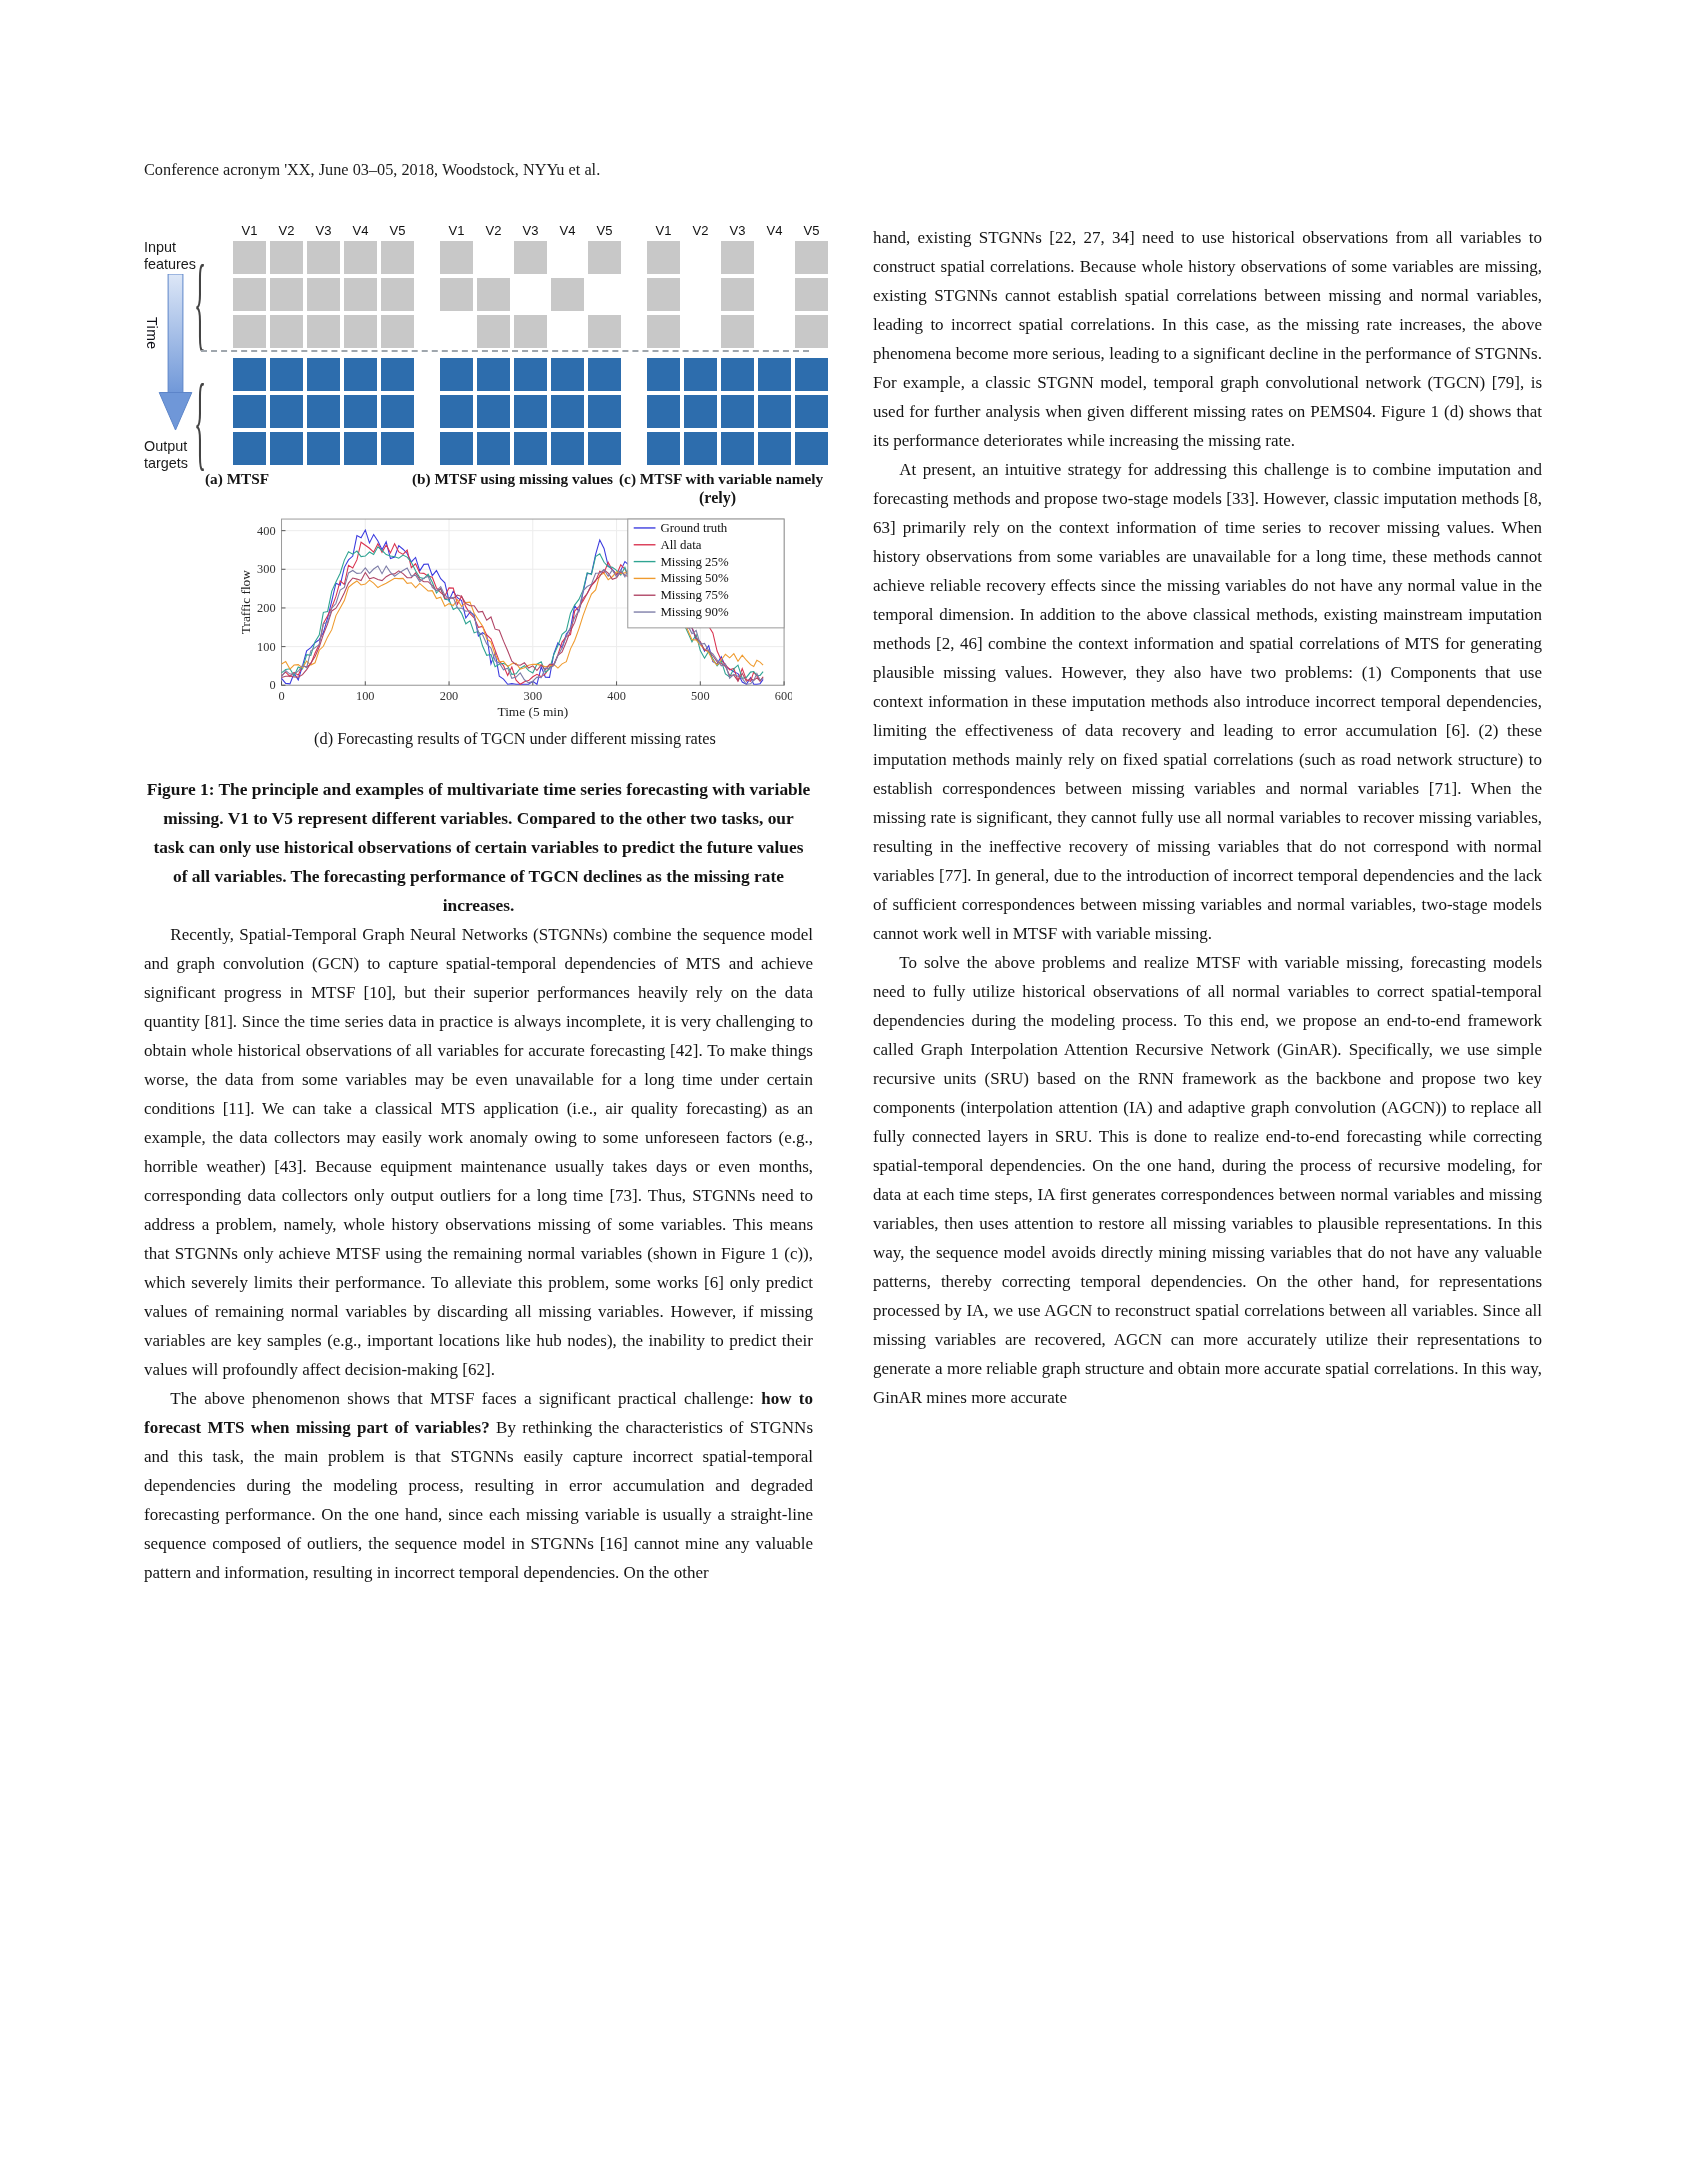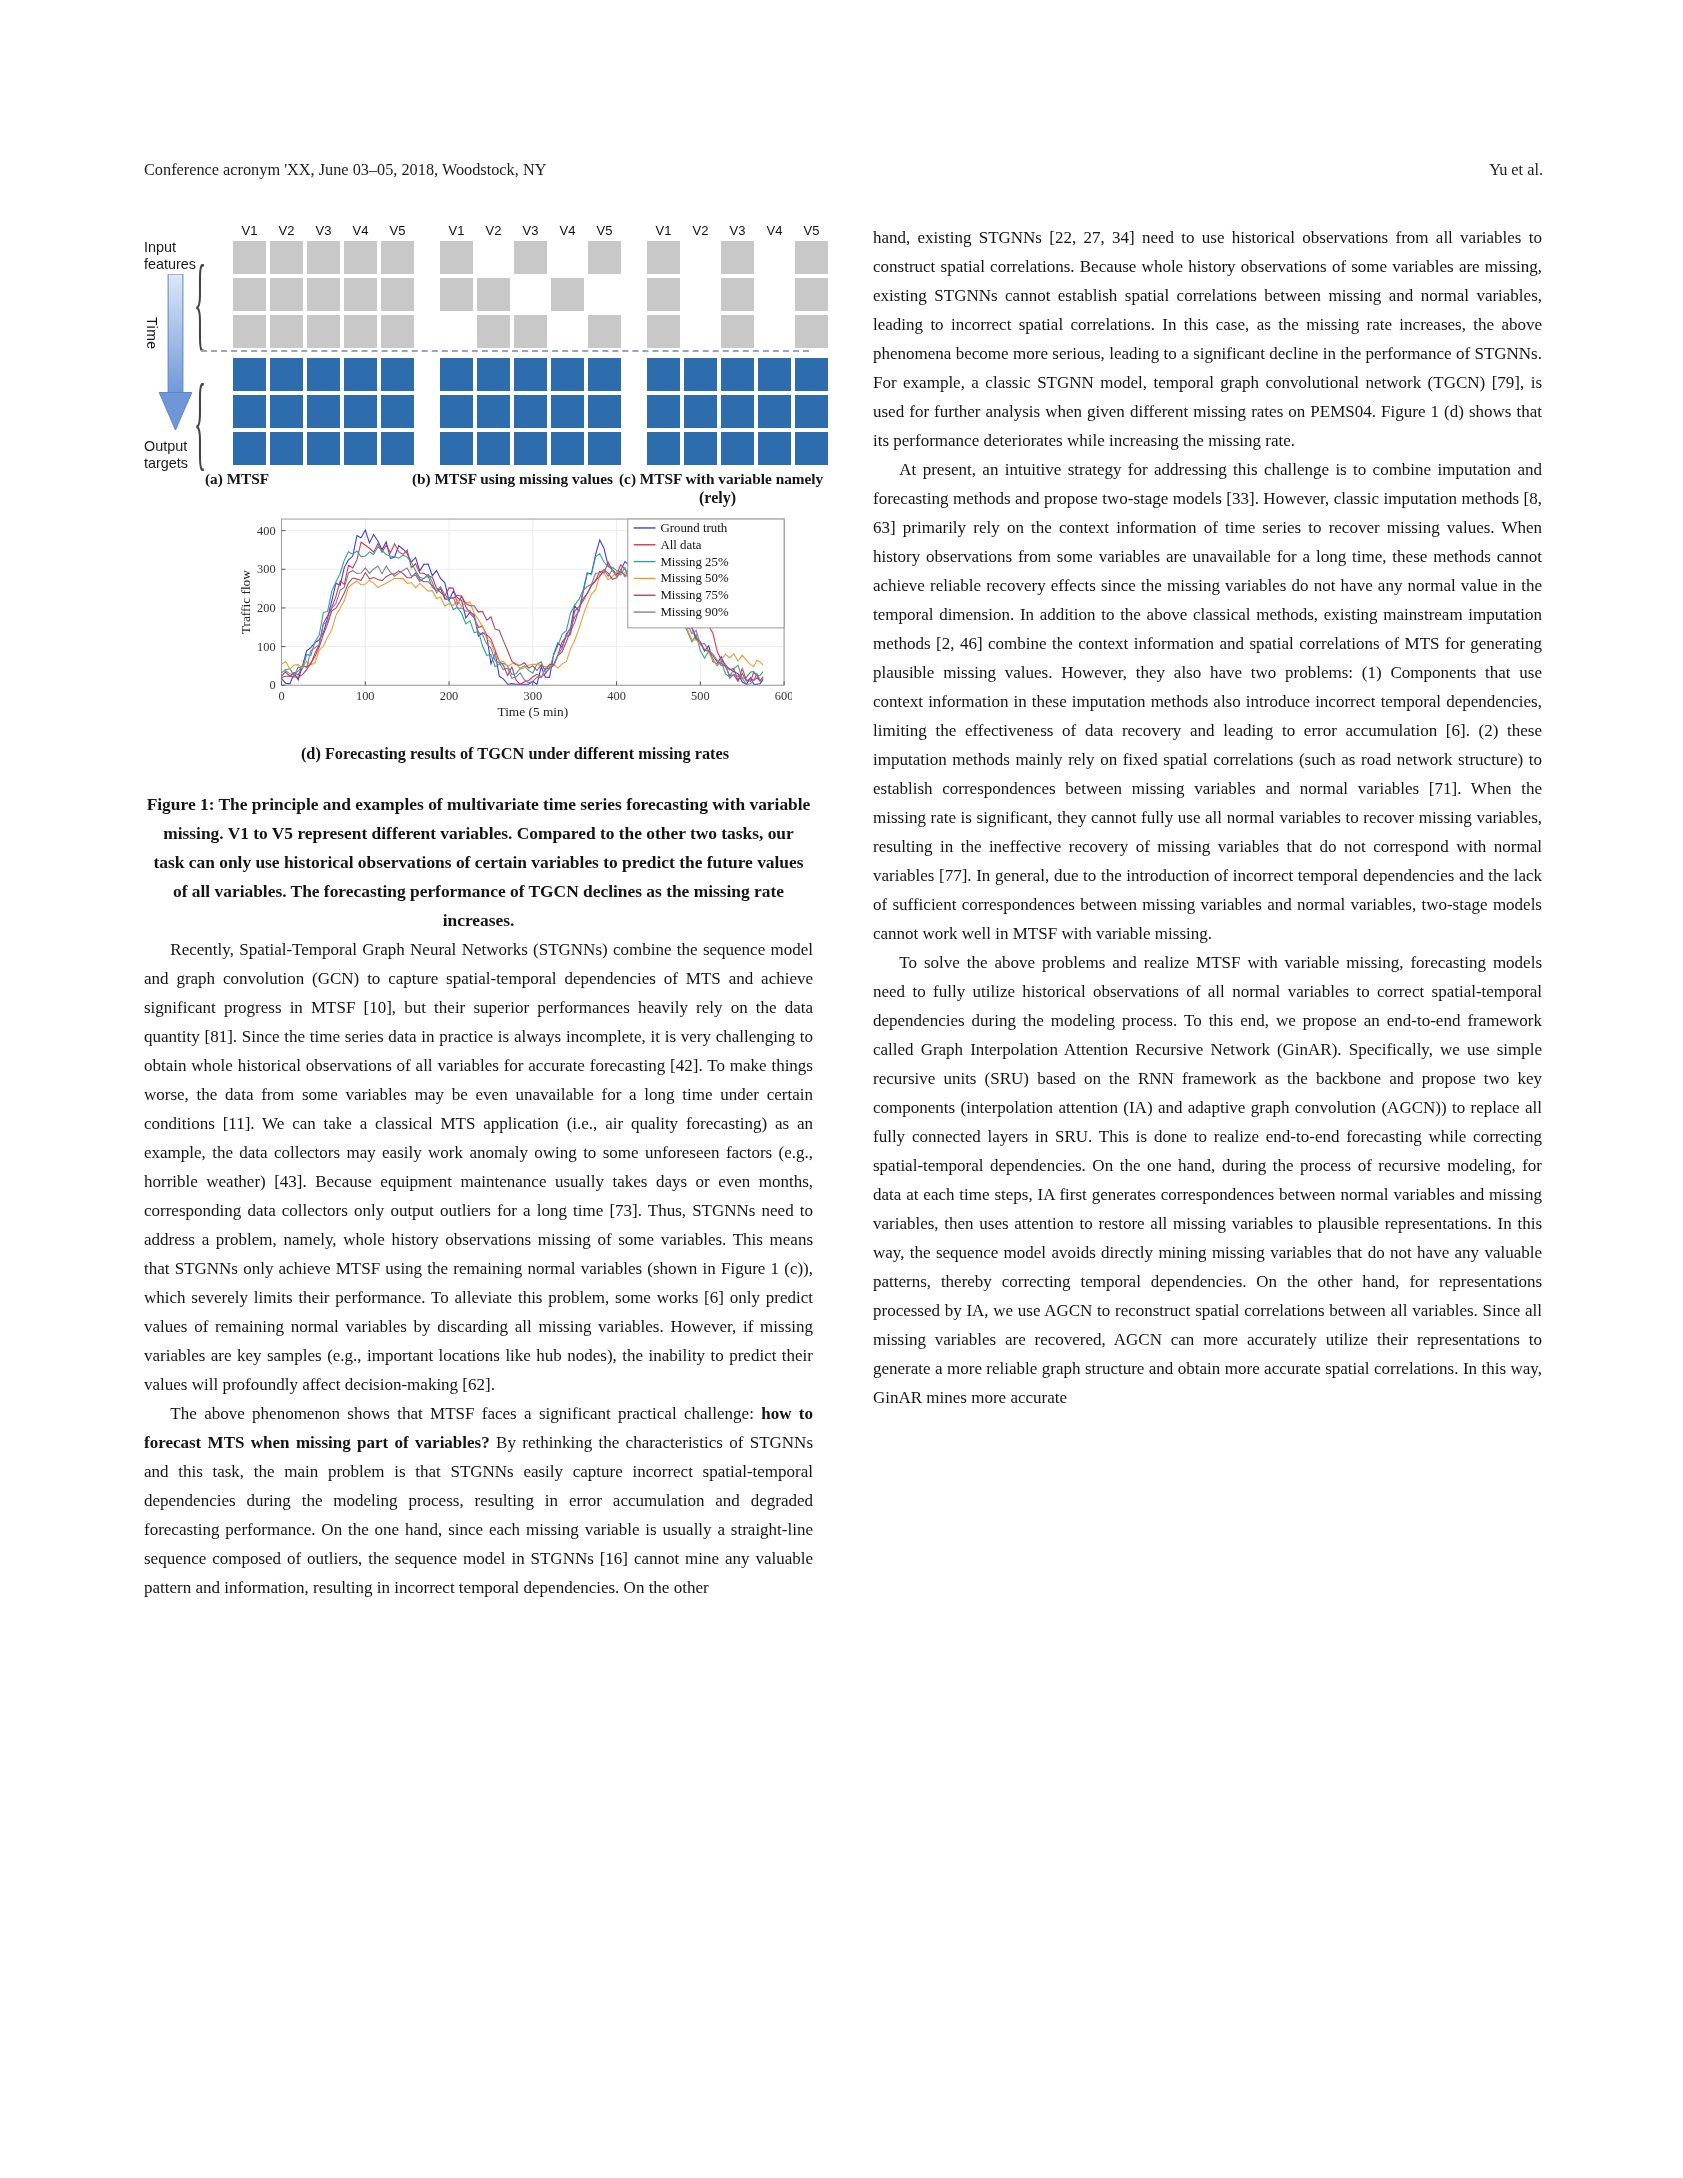--- a/index.html
+++ b/index.html
@@ -2,21 +2,21 @@
 <html lang="en"><head>
 <meta charset="utf-8">
 <style>
   html,body{margin:0;padding:0;}
   body{
     width:1683px;height:2178px;position:relative;background:#ffffff;
     font-family:"Liberation Serif", serif;color:#141414;overflow:hidden;
   }
   .header{
     position:absolute;left:144px;top:160px;width:1399px;
-    display:flex;justify-content:space-between;
+    display:flex;
     font-size:16.3px;color:#1c1c1c;
   }
   .columns{
     position:absolute;left:144px;top:223px;width:1399px;
     display:flex;gap:60px;
   }
   .col{width:669px;}
   p.body{
     font-size:17px;line-height:29px;text-align:justify;margin:0;
     hyphens:auto;-webkit-hyphens:auto;
@@ -42,22 +42,22 @@
   .grid.blue{margin-top:10px;}
   .cell{width:33px;height:33px;}
   .dash-line{position:absolute;left:57px;right:4px;top:127px;
     border-top:2px dashed #9fa6ad;}
   .caption-row{display:flex;gap:28px;margin-left:61px;margin-top:3px;
     font-weight:bold;font-size:15.3px;}
   .caption-row .cap{width:179px;flex:0 0 179px;text-align:left;white-space:nowrap;overflow:visible;}
   .ours-line{width:100%;text-align:right;padding-right:77px;box-sizing:border-box;
     font-weight:bold;font-size:16px;margin-top:1px;}
   .chart-wrap{margin-left:94px;margin-top:4px;}
-  .d-caption{margin-left:74px;width:594px;text-align:center;font-weight:bold;
-    font-size:16.3px;margin-top:19px;}
+  .d-caption{margin-left:74px;width:594px;text-align:center;font-weight:normal;
+    font-size:16.3px;margin-top:4px;}
   .fig-caption{margin-top:26px;text-align:center;font-weight:bold;
     font-size:17.4px;line-height:29px;padding:0 2px;}
   .first-body{margin-top:33px;}
   svg text{font-family:"Liberation Serif", serif;}
 </style>
 </head>
 <body>
 
 <div class="header">
   <span>Conference acronym 'XX, June 03–05, 2018, Woodstock, NY</span>

